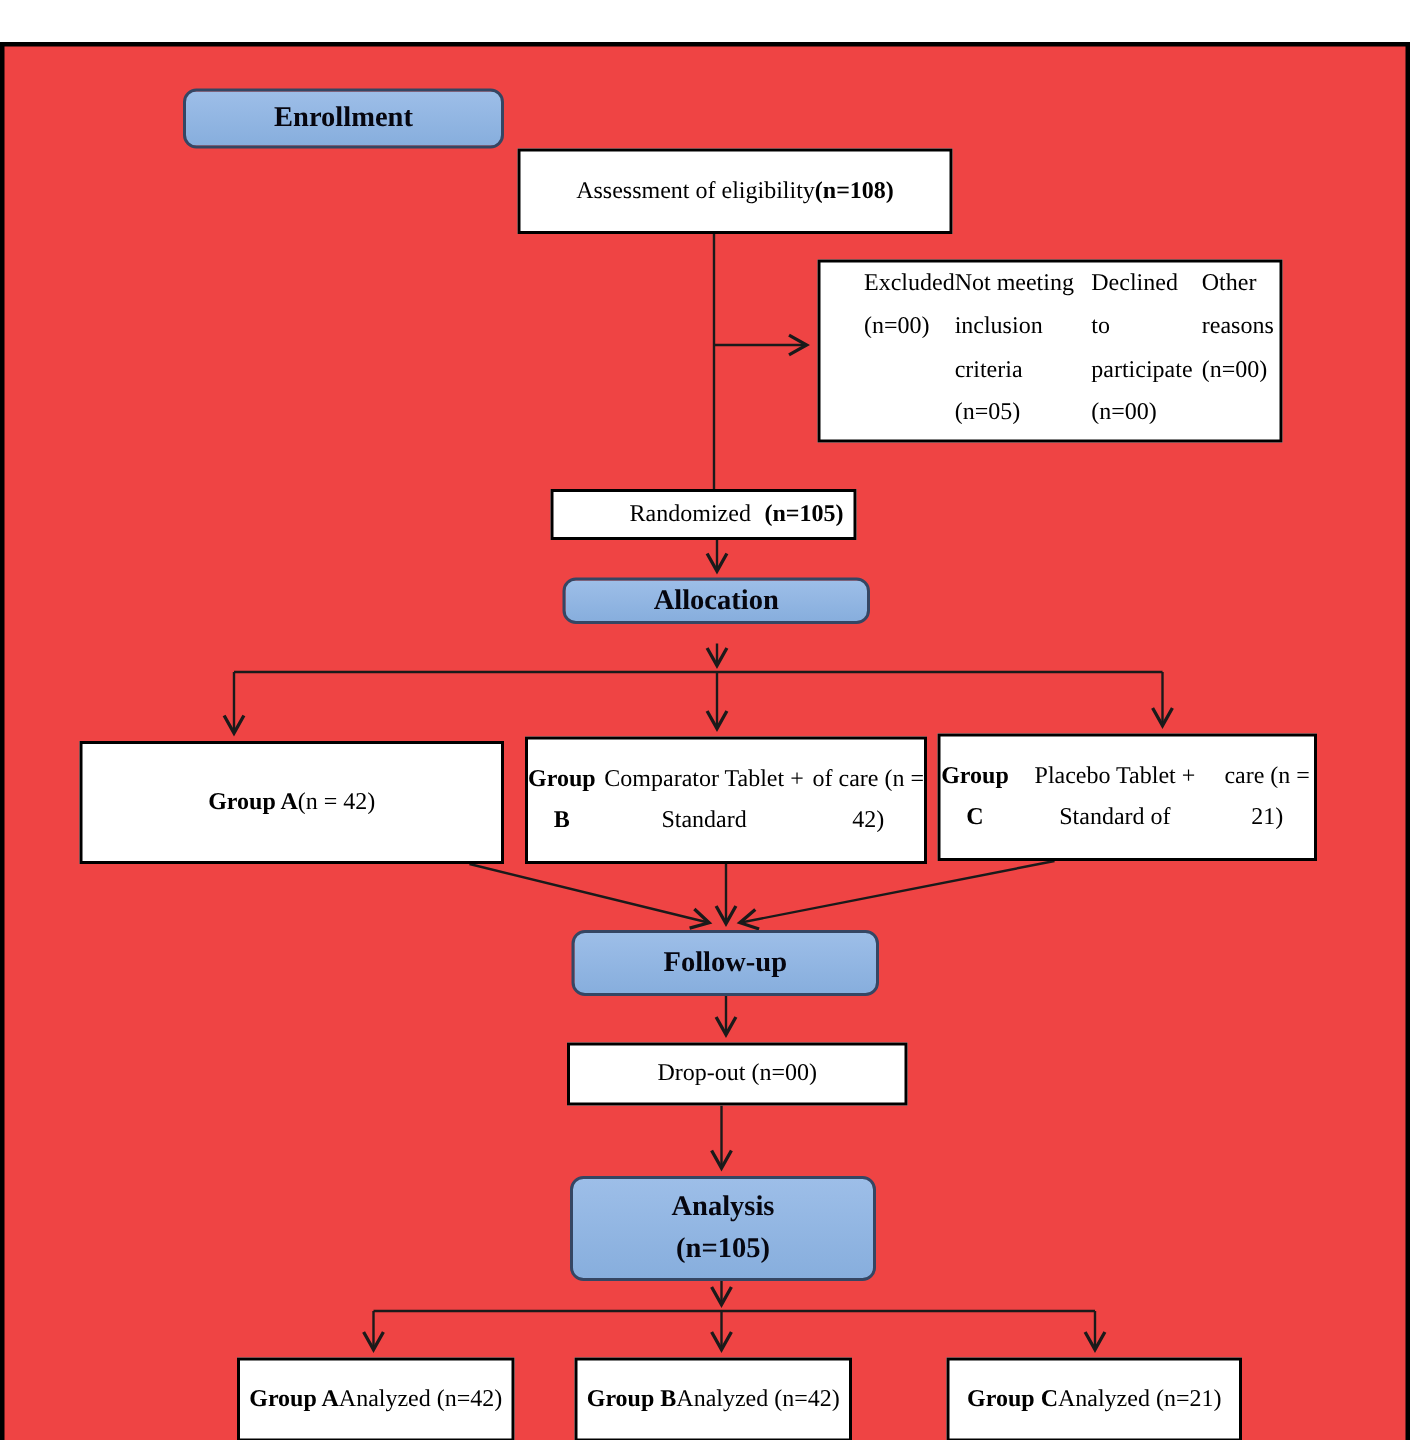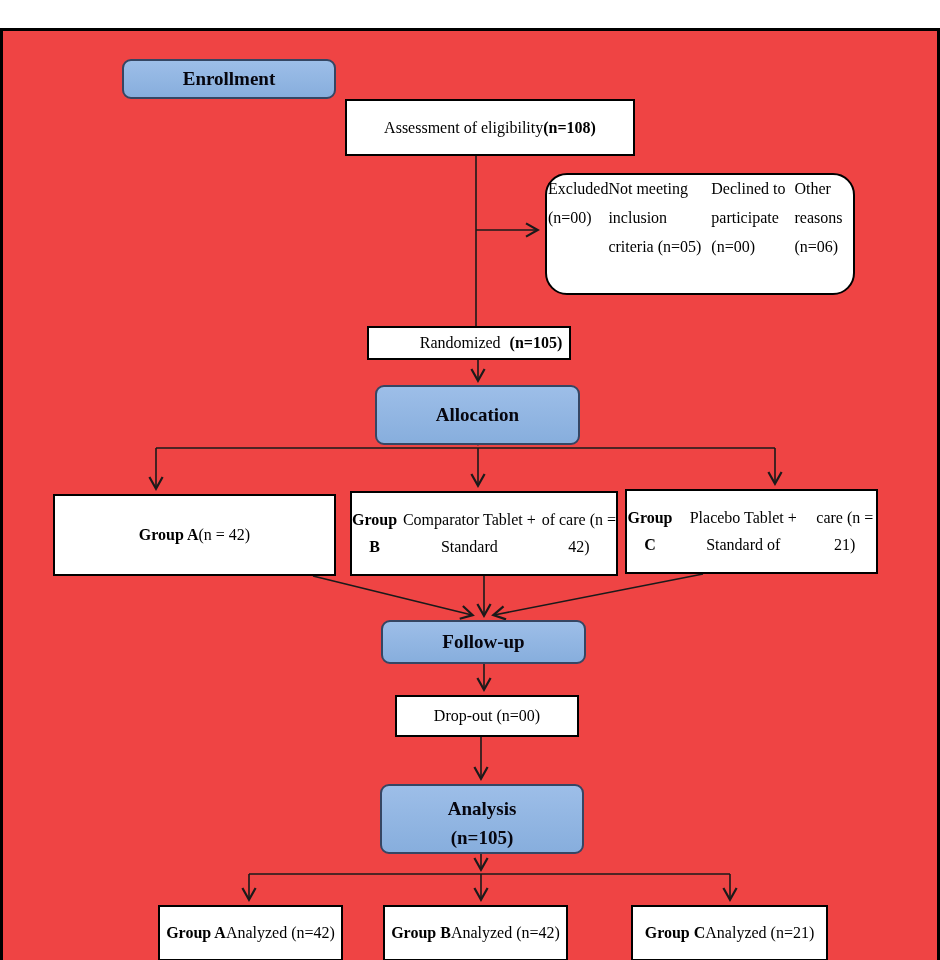--- a/index.html
+++ b/index.html
@@ -14,21 +14,21 @@
     display:flex;flex-direction:row;align-items:center;justify-content:center;
     text-align:center;font-size:16px;line-height:1.5;
   }
   .phase{
     position:absolute;box-sizing:border-box;
     background:linear-gradient(#9dbee8,#87aedd);
     border:2px solid #354663;border-radius:9px;
     display:flex;flex-direction:column;align-items:center;justify-content:center;
     text-align:center;font-weight:bold;font-size:19px;color:#06060f;
   }
-  .excl{align-items:flex-start;text-align:left;padding-left:1px;line-height:1.8;border-radius:22px;}
+  .excl{align-items:flex-start;text-align:left;padding-left:29px;line-height:1.8;}
   .bold{font-weight:bold;}
   .inline-pair span + span{margin-left:5px;}
 </style>
 </head>
 <body>
 
 <div class="canvas">
 
   <svg class="connectors" viewBox="0 0 940 960" xmlns="http://www.w3.org/2000/svg">
     <defs>
@@ -64,31 +64,31 @@
 
   <div class="box" style="left:342px;top:68px;width:290px;height:57px;">
     <span>Assessment of eligibility</span>
     <span class="bold">(n=108)</span>
   </div>
 
   <div class="box excl" style="left:542px;top:142px;width:310px;height:122px;">
     <span>Excluded (n=00)</span>
     <span>Not meeting inclusion criteria (n=05)</span>
     <span>Declined to participate (n=00)</span>
-    <span>Other reasons (n=06)</span>
+    <span>Other reasons (n=00)</span>
   </div>
 
   <div class="box" style="left:364px;top:295px;width:204px;height:34px;padding-left:44px;">
     <div class="inline-pair">
       <span>Randomized</span>
       <span class="bold">(n=105)</span>
     </div>
   </div>
 
-  <div class="phase" style="left:372px;top:354px;width:205px;height:60px;">
+  <div class="phase" style="left:372px;top:354px;width:205px;height:31px;">
     <span>Allocation</span>
   </div>
 
   <div class="box" style="left:50px;top:463px;width:283px;height:82px;line-height:1.65;">
     <span class="bold">Group A</span>
     <span>(n = 42)</span>
   </div>
 
   <div class="box" style="left:347px;top:460px;width:268px;height:85px;line-height:1.65;">
     <span class="bold">Group B</span>
@@ -99,25 +99,25 @@
   <div class="box" style="left:622px;top:458px;width:253px;height:85px;line-height:1.65;">
     <span class="bold">Group C</span>
     <span>Placebo Tablet + Standard of</span>
     <span>care (n = 21)</span>
   </div>
 
   <div class="phase" style="left:378px;top:589px;width:205px;height:44px;font-family:Liberation Serif, serif;">
     <span>Follow-up</span>
   </div>
 
-  <div class="box" style="left:392px;top:664px;width:184px;height:42px;">
+  <div class="box" style="left:375px;top:664px;width:227px;height:42px;">
     <span>Drop-out (n=00)</span>
   </div>
 
-  <div class="phase" style="left:377px;top:753px;width:204px;height:70px;line-height:1.5;justify-content:flex-end;">
+  <div class="phase" style="left:377px;top:753px;width:204px;height:70px;line-height:1.5;">
     <span>Analysis</span>
     <span>(n=105)</span>
   </div>
 
   <div class="box" style="left:155px;top:874px;width:185px;height:56px;">
     <span class="bold">Group A</span>
     <span>Analyzed (n=42)</span>
   </div>
 
   <div class="box" style="left:380px;top:874px;width:185px;height:56px;">

